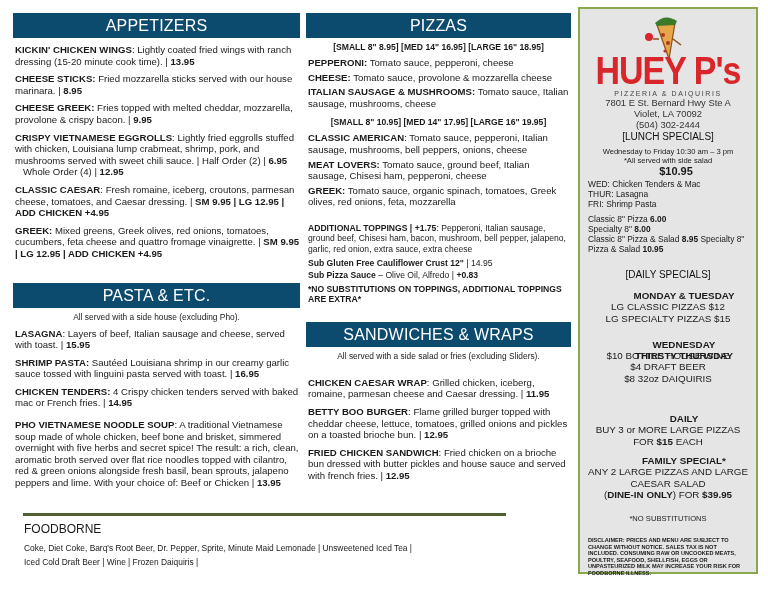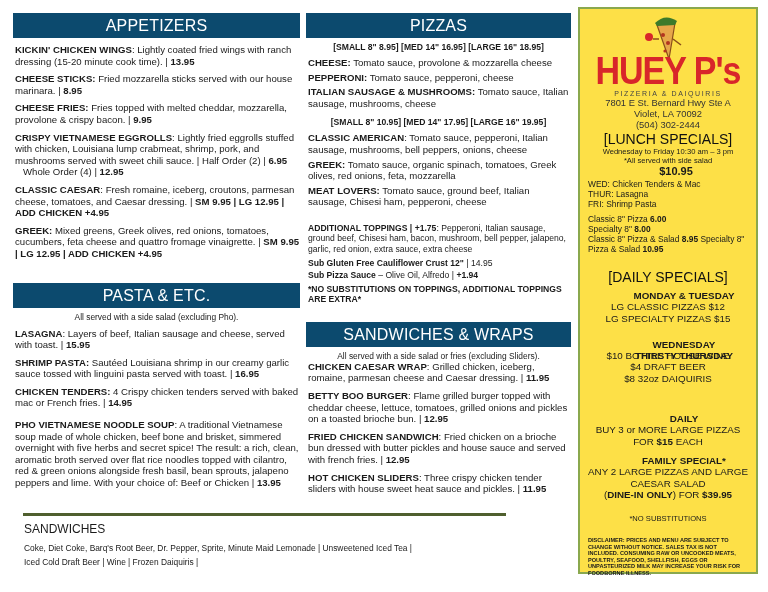--- a/index.html
+++ b/index.html
@@ -21,85 +21,84 @@
   .pz { font-size:9.6px; line-height:11.6px; margin:0 0 3px 2px; }
   .small { font-size:8.6px; line-height:10.4px; margin:0 0 4px 2px; }
 
   .hr-bev { position:absolute; left:23px; top:513px; width:483px; height:3px; background:#4f5f2e; }
   .bev { position:absolute; left:24px; top:522px; width:520px; }
   .bev-title { font-size:12px; margin-bottom:5px; }
   .bev-line { font-size:8.4px; line-height:14px; }
 
   .right-box {
     position:absolute; left:578px; top:7px; width:180px; height:567px;
-    border:2px solid #8aa84e; box-sizing:border-box; background:#fde047;
+    border:2px solid #8aa84e; box-sizing:border-box; background:#e5e5e5;
   }
   .logo { position:absolute; left:0; right:0; top:6px; height:82px; text-align:center; }
   .logo-word { font-family:"Liberation Sans", sans-serif; font-weight:bold; color:#d8262a; font-size:34px; letter-spacing:-1px; position:absolute; top:40px; left:0; right:0; transform:scaleY(1.15); line-height:30px; }
   .logo-sub { position:absolute; top:75px; left:0; right:0; font-size:7px; letter-spacing:1.6px; color:#444; }
   .addr { position:absolute; top:88px; left:0; right:0; text-align:center; font-size:9.4px; line-height:11px; color:#333; }
   .r { position:absolute; left:0; right:0; text-align:center; }
-  .r-title { font-size:14px; color:#111; }
+  .r-title { font-size:10px; color:#111; }
   .r-sm { font-size:7.6px; line-height:9px; }
   .r-price { font-size:11px; font-weight:bold;padding-left:16px; }
   .r-left { position:absolute; left:8px; right:6px; font-size:8.4px; line-height:10px; text-align:left; }
   .r-day { font-size:9.8px; font-weight:bold; line-height:11px;padding-left:32px; }
   .r-line { font-size:9.8px; line-height:11.5px; }
   .disc { position:absolute; left:8px; right:8px; top:528px; font-size:5.6px; font-weight:bold; line-height:6.6px; }
 </style>
 </head>
 <body>
 
 <div class="col col-left">
   <div class="banner">APPETIZERS</div>
   <div style="height:6px"></div>
   <div class="item"><b>KICKIN' CHICKEN WINGS</b><span>: Lightly coated fried wings with ranch dressing (15-20 minute cook time). | </span><b>13.95</b></div>
   <div class="item"><b>CHEESE STICKS:</b><span> Fried mozzarella sticks served with our house marinara. | </span><b>8.95</b></div>
-  <div class="item"><b>CHEESE FRIES:</b><span> Fries topped with melted cheddar, mozzarella, provolone &amp; crispy bacon. | </span><b>9.95</b></div>
+  <div class="item"><b>CHEESE GREEK:</b><span> Fries topped with melted cheddar, mozzarella, provolone &amp; crispy bacon. | </span><b>9.95</b></div>
   <div class="item"><b>CRISPY VIETNAMESE EGGROLLS</b><span>: Lightly fried eggrolls stuffed with chicken, Louisiana lump crabmeat, shrimp, pork, and mushrooms served with sweet chili sauce. | Half Order (2) | </span><b>6.95</b><span style="white-space:pre">   Whole Order (4) | </span><b>12.95</b></div>
   <div class="item"><b>CLASSIC CAESAR</b><span>: Fresh romaine, iceberg, croutons, parmesan cheese, tomatoes, and Caesar dressing. | </span><b>SM 9.95 | LG 12.95 | ADD CHICKEN +4.95</b></div>
   <div class="item"><b>GREEK:</b><span> Mixed greens, Greek olives, red onions, tomatoes, cucumbers, feta cheese and quattro fromage vinaigrette. | </span><b>SM 9.95 | LG 12.95 | ADD CHICKEN +4.95</b></div>
 
   <div style="height:17px"></div>
   <div class="banner">PASTA &amp; ETC.</div>
-  <div class="note">All served with a side salad (excluding Pho).</div>
+  <div class="note">All served with a side house (excluding Pho).</div>
   <div class="item"><b>LASAGNA</b><span>: Layers of beef, Italian sausage and cheese, served with toast. | </span><b>15.95</b></div>
   <div class="item"><b>SHRIMP PASTA:</b><span> Sautéed Louisiana shrimp in our creamy garlic sauce tossed with linguini pasta served with toast. | </span><b>16.95</b></div>
   <div class="item" style="margin-bottom:10px"><b>CHICKEN TENDERS:</b><span> 4 Crispy chicken tenders served with baked mac or French fries. | </span><b>14.95</b></div>
   <div class="item"><b>PHO VIETNAMESE NOODLE SOUP</b><span>: A traditional Vietnamese soup made of whole chicken, beef bone and brisket, simmered overnight with five herbs and secret spice! The result: a rich, clean, aromatic broth served over flat rice noodles topped with cilantro, red &amp; green onions alongside fresh basil, bean sprouts, jalapeno peppers and lime. With your choice of: Beef or Chicken | </span><b>13.95</b></div>
 </div>
 
 <div class="col col-mid">
   <div class="banner">PIZZAS</div>
   <div class="sizes">[SMALL 8" 8.95]  [MED 14" 16.95] [LARGE 16" 18.95]</div>
+  <div class="pz"><b>PEPPERONI:</b><span> Tomato sauce, pepperoni, cheese</span></div>
   <div class="pz"><b>CHEESE:</b><span> Tomato sauce, provolone &amp; mozzarella cheese</span></div>
-  <div class="pz"><b>PEPPERONI:</b><span> Tomato sauce, pepperoni, cheese</span></div>
   <div class="pz"><b>ITALIAN SAUSAGE &amp; MUSHROOMS:</b><span> Tomato sauce, Italian sausage, mushrooms, cheese</span></div>
   <div class="sizes" style="margin-top:8px">[SMALL 8" 10.95]  [MED 14" 17.95]  [LARGE 16" 19.95]</div>
   <div class="pz"><b>CLASSIC AMERICAN</b><span>: Tomato sauce, pepperoni, Italian sausage, mushrooms, bell peppers, onions, cheese</span></div>
+  <div class="pz"><b>MEAT LOVERS:</b><span> Tomato sauce, ground beef, Italian sausage, Chisesi ham, pepperoni, cheese</span></div>
   <div class="pz"><b>GREEK:</b><span> Tomato sauce, organic spinach, tomatoes, Greek olives, red onions, feta, mozzarella</span></div>
-  <div class="pz"><b>MEAT LOVERS:</b><span> Tomato sauce, ground beef, Italian sausage, Chisesi ham, pepperoni, cheese</span></div>
   <div style="height:12px"></div>
   <div class="small"><b>ADDITIONAL TOPPINGS | +1.75</b><span>: Pepperoni, Italian sausage, ground beef, Chisesi ham, bacon, mushroom, bell pepper, jalapeno, garlic, red onion, extra sauce, extra cheese</span></div>
   <div class="small" style="margin-bottom:1px"><b>Sub Gluten Free Cauliflower Crust 12"</b><span> | 14.95</span></div>
-  <div class="small"><b>Sub Pizza Sauce</b><span> – Olive Oil, Alfredo | </span><b>+1.94</b></div>
+  <div class="small"><b>Sub Pizza Sauce</b><span> – Olive Oil, Alfredo | </span><b>+0.83</b></div>
   <div class="small b">*NO SUBSTITUTIONS ON TOPPINGS, ADDITIONAL TOPPINGS ARE EXTRA*</div>
 
   <div style="height:13px"></div>
   <div class="banner">SANDWICHES &amp; WRAPS</div>
-  <div class="note" style="margin-bottom:0">All served with a side salad or fries (excluding Sliders).</div>
+  <div class="note" style="margin-bottom:16px">All served with a side salad or fries (excluding Sliders).</div>
   <div class="item"><b>CHICKEN CAESAR WRAP</b><span>: Grilled chicken, iceberg, romaine, parmesan cheese and Caesar dressing. | </span><b>11.95</b></div>
   <div class="item"><b>BETTY BOO BURGER</b><span>: Flame grilled burger topped with cheddar cheese, lettuce, tomatoes, grilled onions and pickles on a toasted brioche bun. | </span><b>12.95</b></div>
   <div class="item"><b>FRIED CHICKEN SANDWICH</b><span>: Fried chicken on a brioche bun dressed with butter pickles and house sauce and served with french fries. | </span><b>12.95</b></div>
-  <div class="item"><b>HOT CHICKEN SLIDERS</b><span>: Three crispy chicken tender sliders with house sweet heat sauce and pickles. | </span><b>11.95</b></div>
 </div>
 
 <div class="hr-bev"></div>
 <div class="bev">
-  <div class="bev-title">SANDWICHES</div>
+  <div class="bev-title">FOODBORNE</div>
   <div class="bev-line">Coke, Diet Coke, Barq's Root Beer, Dr. Pepper, Sprite, Minute Maid Lemonade | Unsweetened Iced Tea |</div>
   <div class="bev-line">Iced Cold Draft Beer | Wine | Frozen Daiquiris |</div>
 </div>
 
 <div class="right-box">
   <div class="logo">
     <svg width="60" height="46" viewBox="0 0 60 46" style="position:absolute;left:55px;top:0">
       <path d="M22 10 L40 8 L34 44 Z" fill="#e6a74a" stroke="#8a4e1a" stroke-width="1.2"></path>
       <circle cx="28" cy="20" r="2" fill="#b3341f"></circle>
         <circle cx="33" cy="28" r="2" fill="#b3341f"></circle>

